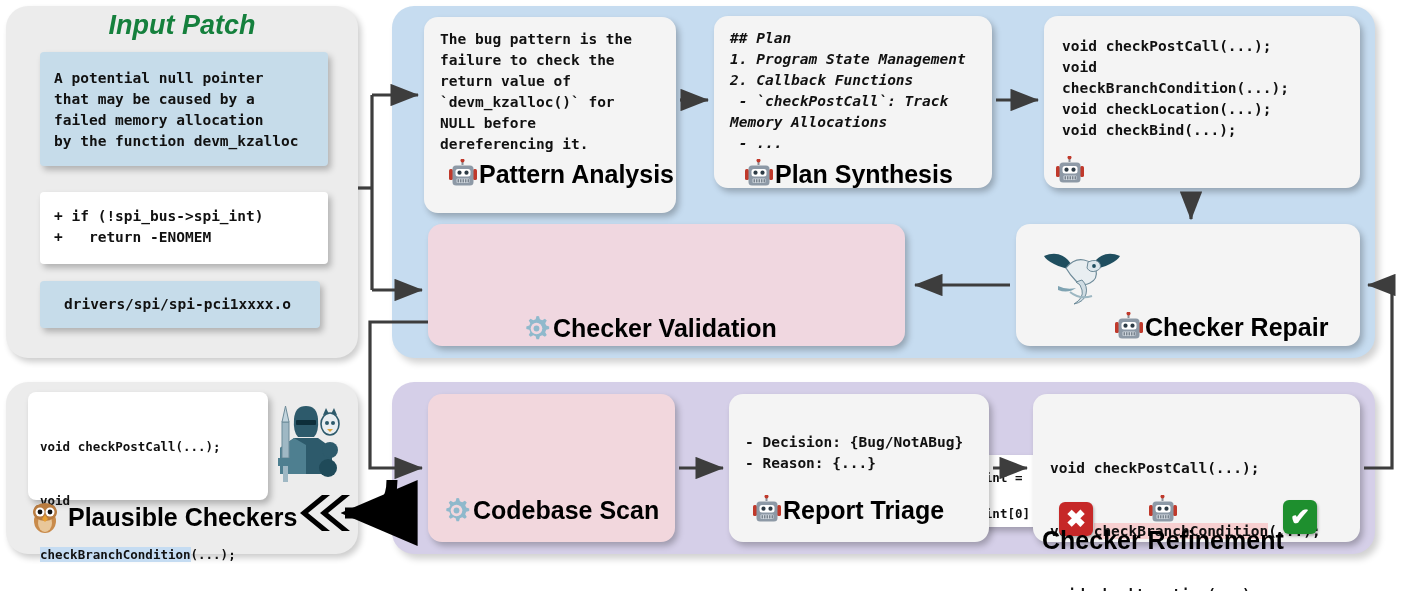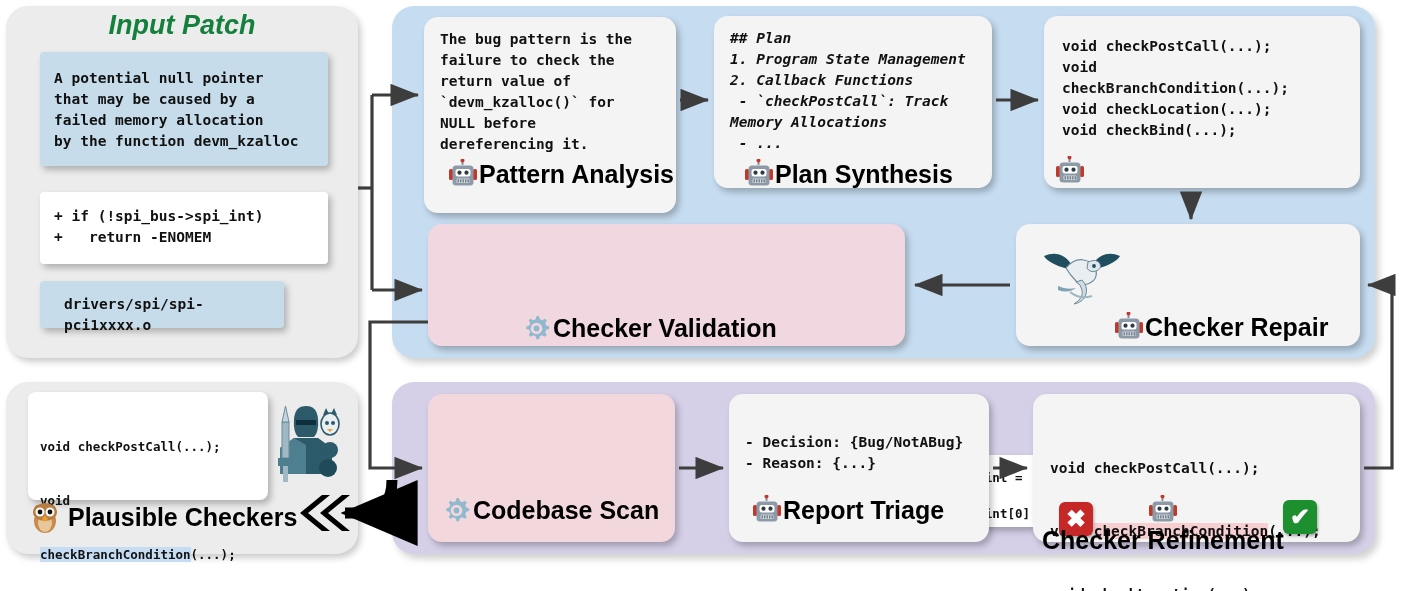--- a/index.html
+++ b/index.html
@@ -71,21 +71,21 @@
 that may be caused by a
 failed memory allocation
 by the function devm_kzalloc</div>
   </div>
 
   <div class="card card-white" style="left:40px;top:192px;width:288px;height:72px;border-radius:4px;">
     <div class="code" style="padding:14px 0 0 14px;">+ if (!spi_bus-&gt;spi_int)
 +   return -ENOMEM</div>
   </div>
 
-  <div class="card" style="left:40px;top:281px;width:244px;height:47px;background:#c6dcea;border-radius:4px;">
+  <div class="card" style="left:40px;top:281px;width:280px;height:47px;background:#c6dcea;border-radius:4px;">
     <div class="code" style="padding:13px 0 0 24px;">drivers/spi/spi-pci1xxxx.o</div>
   </div>
 
   <div class="card card-white" style="left:28px;top:392px;width:240px;height:108px;border-radius:8px;">
     <div class="code code-sm" style="padding:10px 0 0 12px;">
       <div>void checkPostCall(...);</div>
       <div>void</div>
       <div><span class="hl-blue">checkBranchCondition</span><span>(...);</span></div>
       
       

